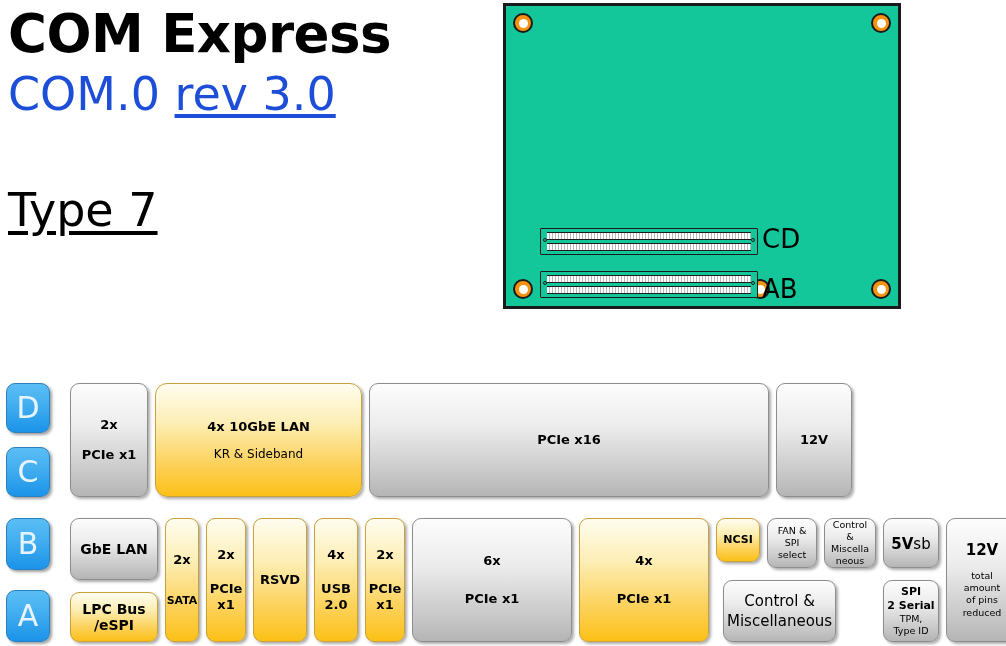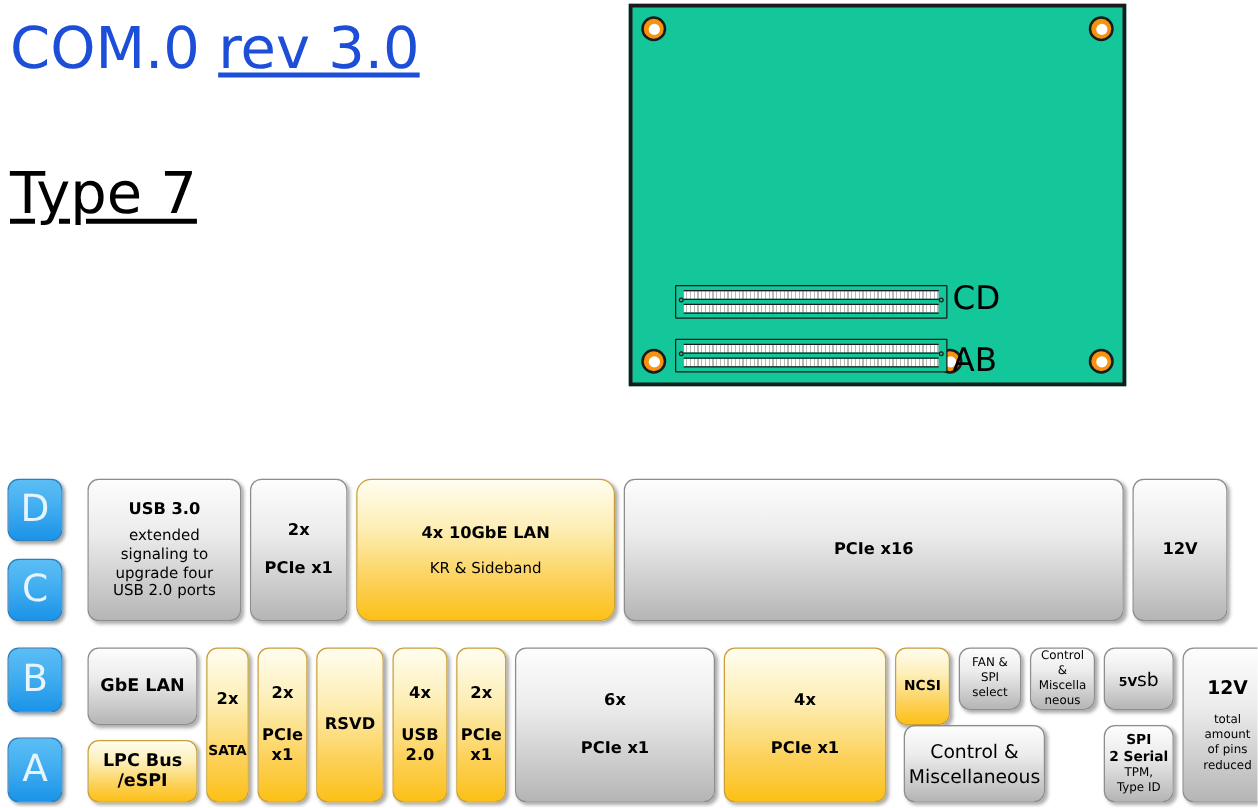--- a/index.html
+++ b/index.html
@@ -144,36 +144,37 @@
   #ba-pcie4      { flex: 0 0 130px; }
   #ba-stack-ncsi { flex: 0 0 44px; }
   #ba-fan        { flex: 0 0 50px; }
   #ba-ctrlmisc-s { flex: 0 0 52px; }
   #ba-stack-5v   { flex: 0 0 56px; }
   #ba-12v        { flex: 0 0 72px; }
   #ba-ctrlmisc-w { flex: 0 0 148px; }
 
   .half-top { height: 50px; }
   .half-bot { height: 62px; }
-  #ba-stack-ncsi .half-top { height: 62px; }
+  #ba-stack-ncsi .half-top { height: 44px; }
 
   
   .tiny { font-size: 9.5px; line-height: 1.28; font-weight: normal; }
   .tiny-b { font-size: 11px; line-height: 1.25; font-weight: bold; }
-  .mid-b { font-size: 10px; font-weight: bold; }
+  .mid-b { font-size: 15px; font-weight: bold; }
   .mid-n { font-size: 15px; font-weight: normal; }
   .lbl-lg { font-size: 14px; font-weight: bold; }
   .ctrl-wide { font-size: 15px; font-weight: normal; line-height: 1.35; }
 </style>
 </head>
 <body>
 
 <div id="page">
 
   <div id="title-block">
+    <div id="title-main">COM Express</div>
     <div id="title-sub"><span>COM.0 </span><span class="u">rev 3.0</span></div>
     <div id="title-type">Type 7</div>
   </div>
 
   <div id="pcb">
     <div class="hole" id="hole-tl"></div>
     <div class="hole" id="hole-tr"></div>
     <div class="hole" id="hole-bl"></div>
     <div class="hole" id="hole-bc"></div>
     <div class="hole" id="hole-br"></div>
@@ -194,29 +195,20 @@
   </div>
 
   <div class="row" id="row-dc">
     <div class="badge-col">
       <div class="badge">D</div>
       <div class="badge">C</div>
     </div>
 
     <div class="blocks">
 
-      <div class="blk gray" id="dc-usb30">
-        <div class="t1">USB 3.0</div>
-        <div class="t2">
-          <div>extended</div>
-          <div>signaling to</div>
-          <div>upgrade four</div>
-          <div>USB 2.0 ports</div>
-        </div>
-      </div>
 
       <div class="blk gray" id="dc-pcie2">
         <div class="t1">2x</div>
         <div class="t1" style="margin-top:14px">PCIe x1</div>
       </div>
 
       <div class="blk yellow" id="dc-lan">
         <div class="t1">4x 10GbE LAN</div>
         <div class="t2" style="margin-top:12px">KR &amp; Sideband</div>
       </div>

